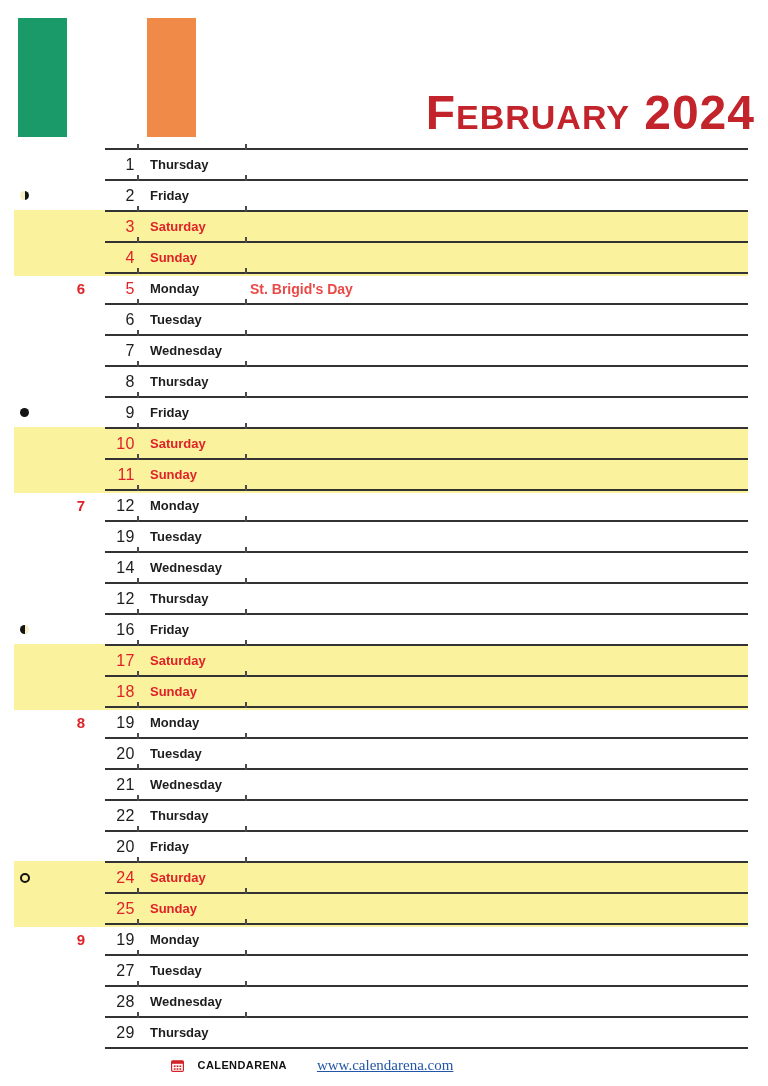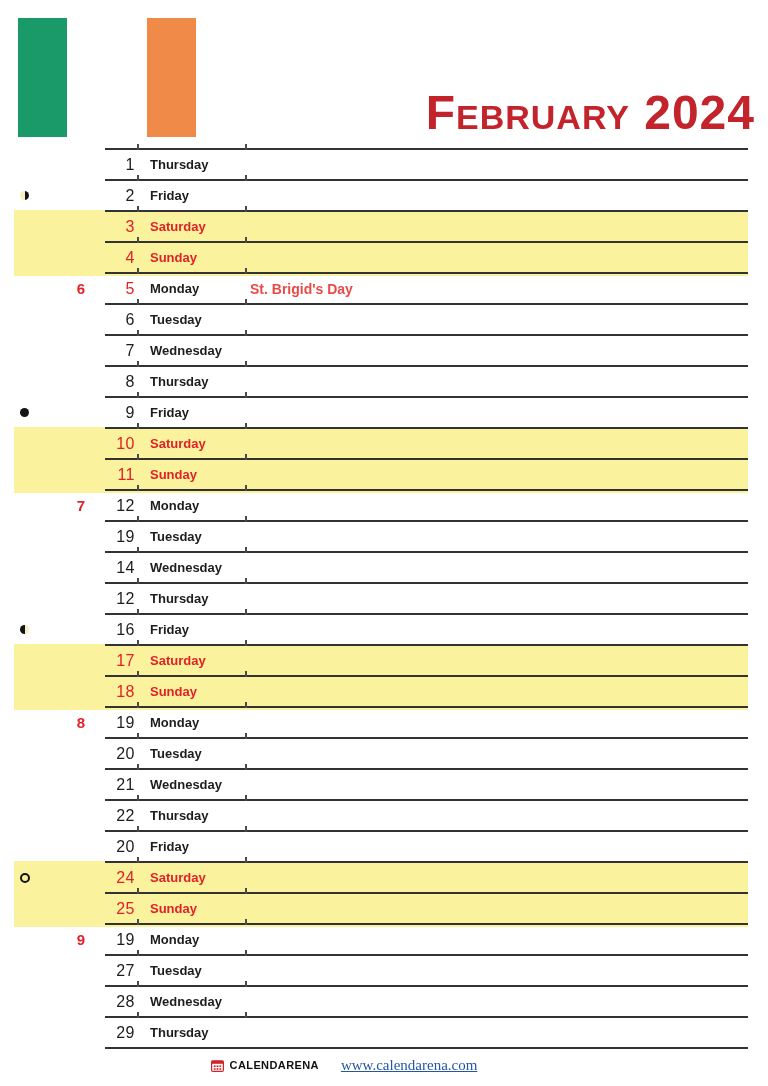--- a/index.html
+++ b/index.html
@@ -27,21 +27,21 @@
   .holiday{position:absolute;left:145px;font-size:14px;font-weight:700;color:var(--holiday_red);}
   .week{position:absolute;left:-50px;width:30px;text-align:right;
         font-size:15px;font-weight:700;color:var(--weekend_red);}
   .moon{position:absolute;left:-85px;width:9px;height:9px;border-radius:50%;}
   .moon.third-quarter-moon{background:linear-gradient(90deg,var(--moon_cream) 50%,#141414 50%);}
   .moon.first-quarter-moon{background:linear-gradient(90deg,#141414 50%,var(--moon_cream) 50%);}
   .moon.new-moon{background:#141414;}
   .moon.full-moon{width:6px;height:6px;background:transparent;border:2px solid #141414;}
   
   .footer{position:absolute;left:0;top:1052px;width:624px;height:26px;
-          display:flex;align-items:center;justify-content:center;gap:6px;padding-left:32px;}
+          display:flex;align-items:center;justify-content:center;gap:14px;}
   .brand{font-size:11px;font-weight:700;letter-spacing:0.4px;color:var(--brand_black);}
   .site-link{margin-left:16px;font-family:"Liberation Serif",serif;font-size:15px;
              color:var(--link_blue);text-decoration:underline;}
   .cal-icon{display:inline-block;line-height:0;}
 </style>
 </head>
 <body>
 
 <div class="page">
 

